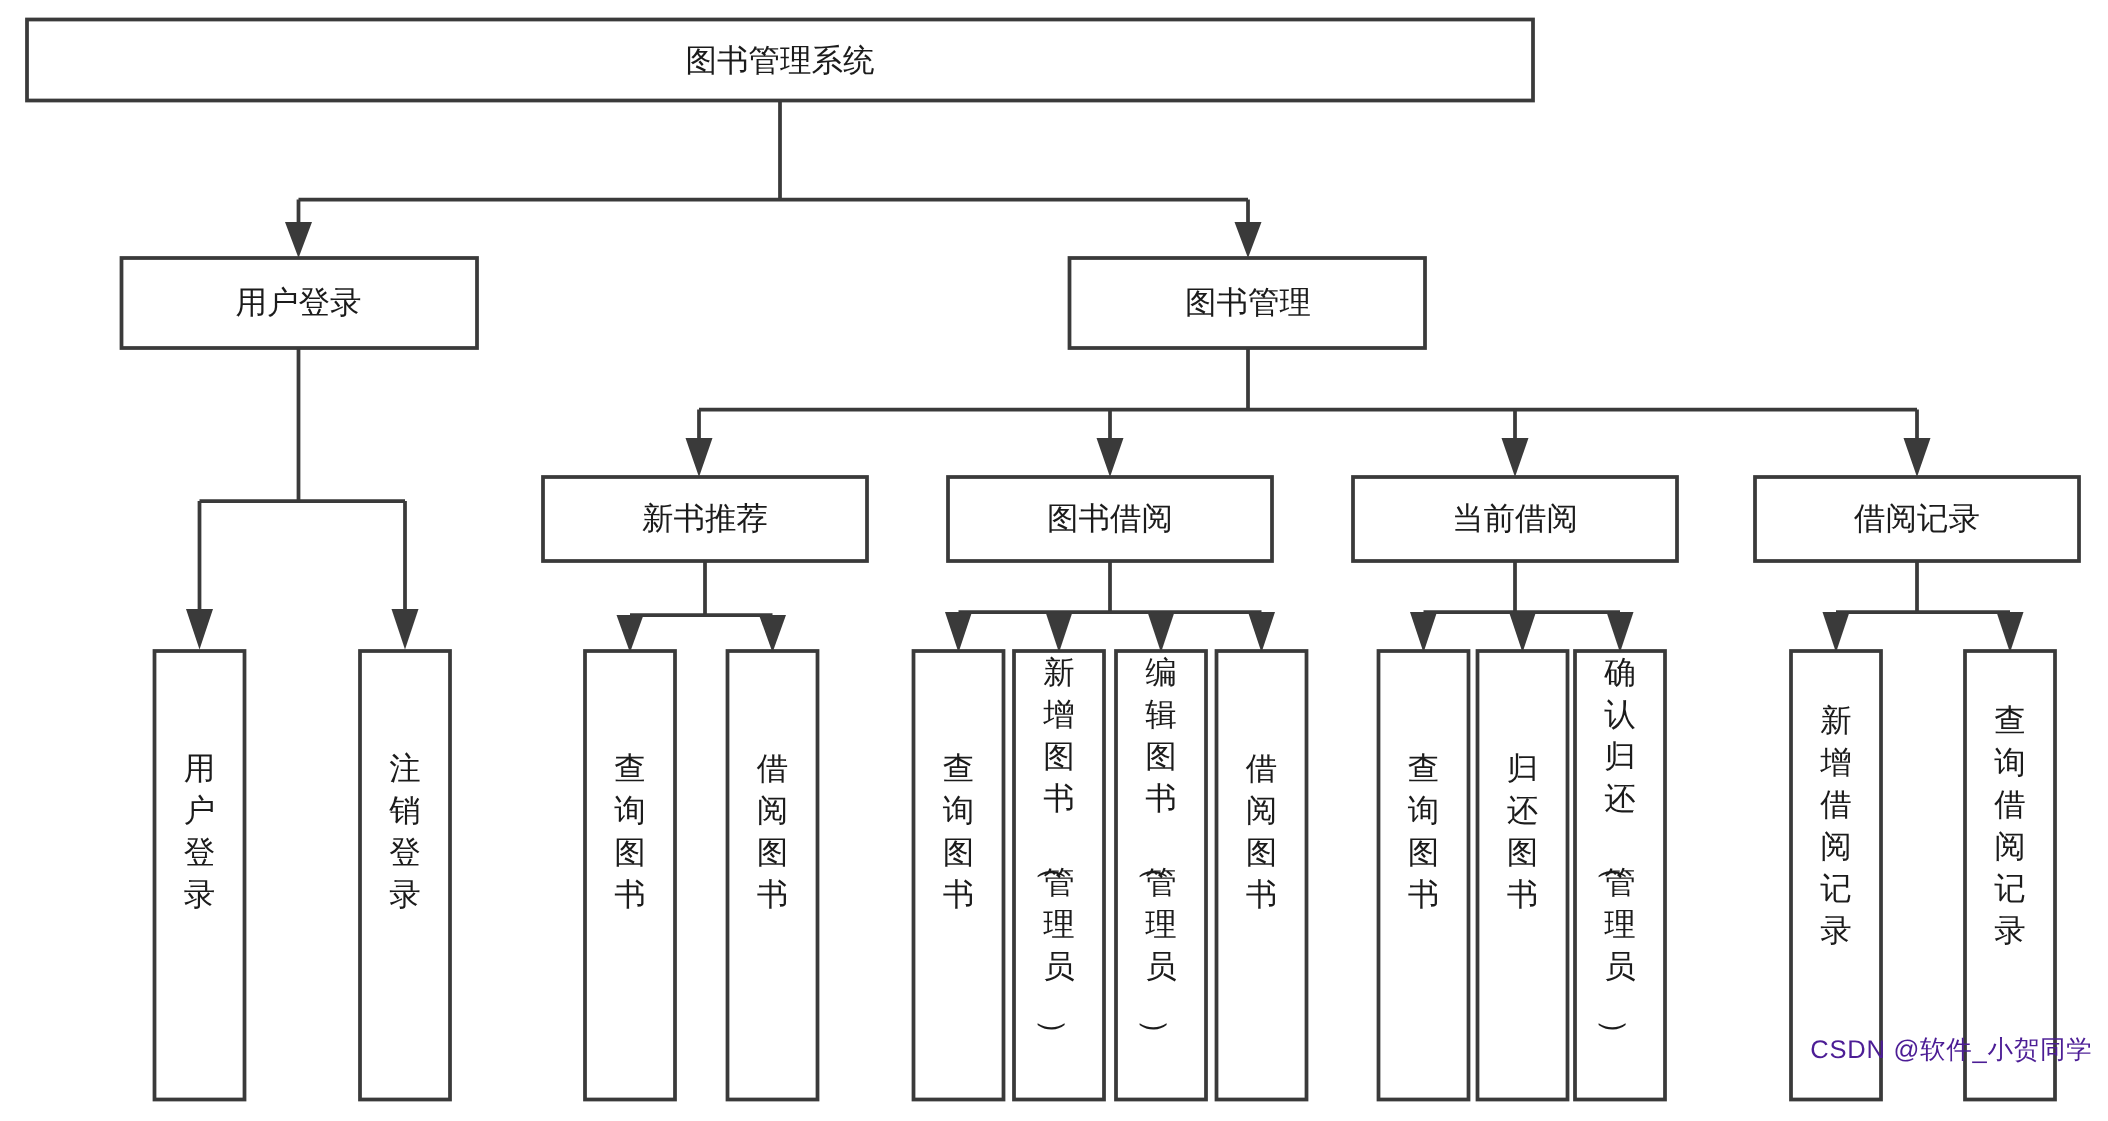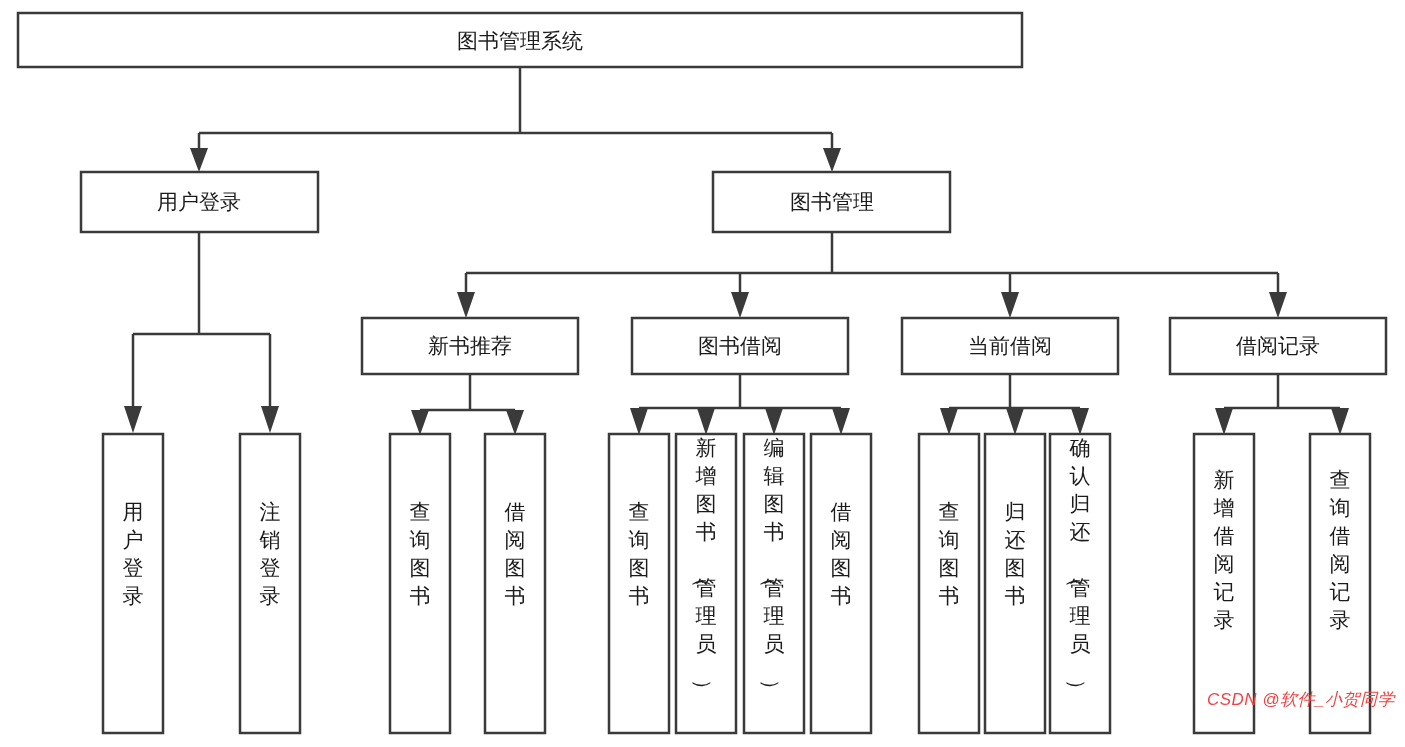--- a/index.html
+++ b/index.html
@@ -52,25 +52,24 @@
     font-size: 21px;
     fill: #1b1b1b;
     text-anchor: middle;
   }
   .watermark {
     position: absolute;
     right: 10px;
     bottom: 6px;
     font-family: "Liberation Sans", "DejaVu Sans", sans-serif;
     font-size: 17px;
-    color: #ef4444;
+    color: #4c1d95;
     white-space: nowrap;
     pointer-events: none;
     letter-spacing: 0.5px;
-    font-style: italic;
   }
 </style>
 </head>
 <body>
 
 <div id="diagram-root">
 
   <svg class="flow" viewBox="0 0 1405 747">
 
     <g>

